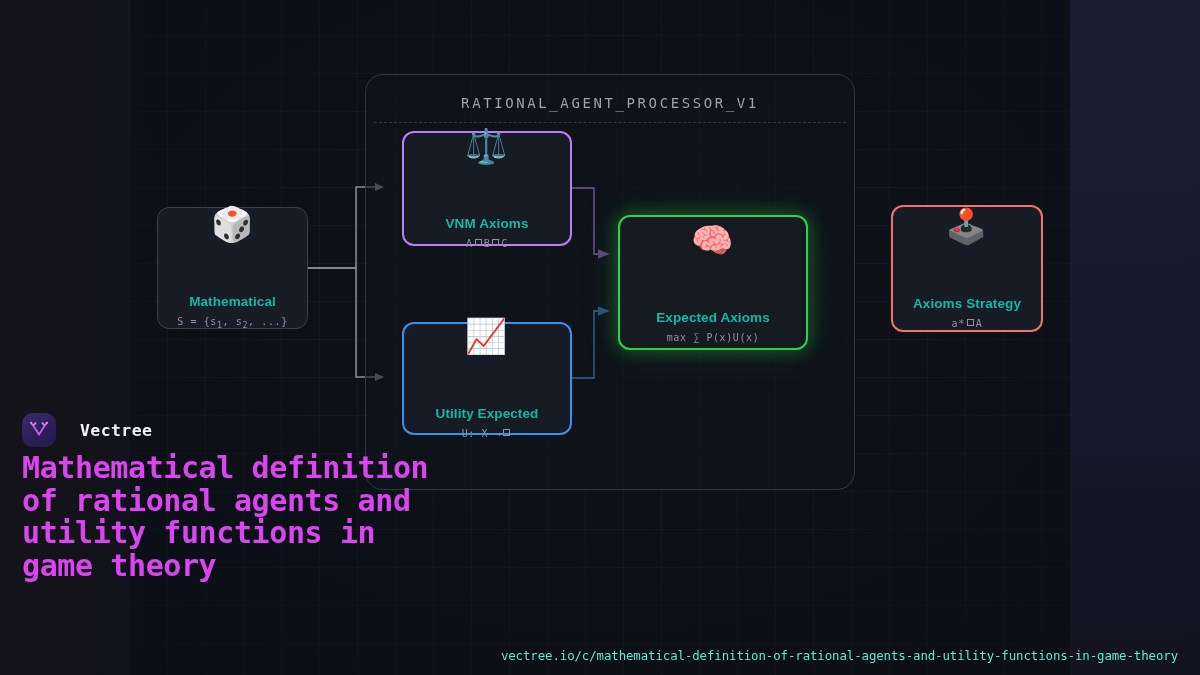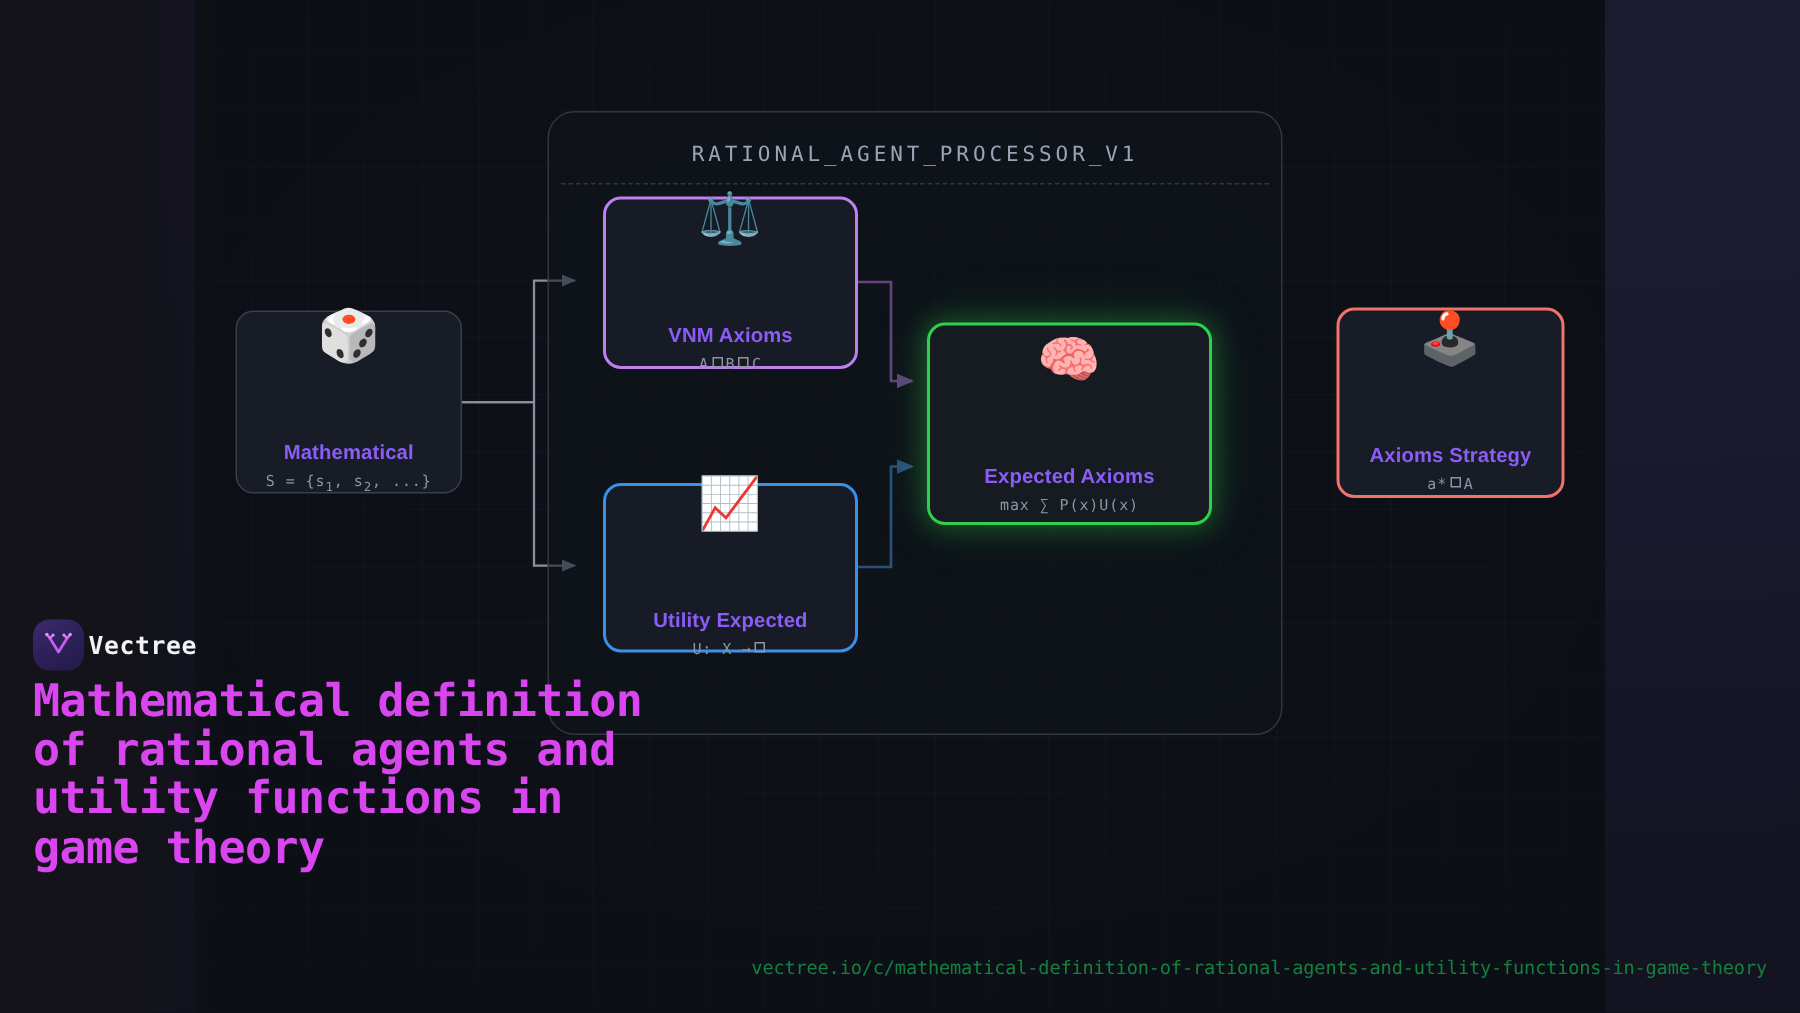--- a/index.html
+++ b/index.html
@@ -70,21 +70,21 @@
   }
   .node .emoji {
     font-size:34px;
     line-height:1;
     margin-bottom:10px;
     filter:saturate(1.05);
   }
   .node .node-label {
     font-size:13.5px;
     font-weight:bold;
-    color:#8b5cf6;
+    color:#14b8a6;
     letter-spacing:0.1px;
     margin-bottom:7px;
     margin-top:43px;
   }
   .node .node-formula {
     font-family:"DejaVu Sans Mono","Liberation Mono",monospace;
     font-size:10px;
     color:#8d94a3;
     letter-spacing:0.6px;
     white-space:nowrap;
@@ -122,21 +122,21 @@
   }
   #node-optimal {
     left:891px; top:205px; width:152px; height:127px;
     border:2px solid #f2736a;
     background:#181c26;
   }
 
   
   #brand {
     position:absolute; left:22px; top:413px;
-    display:flex; align-items:center; gap:3px;
+    display:flex; align-items:center; gap:24px;
     z-index:5;
     text-align:center;
   }
   #brand-logo {
     width:34px; height:34px;
     border-radius:11px;
     background:linear-gradient(150deg,#3c2a6b 0%, #2c2057 55%, #241a4a 100%);
     display:flex; align-items:center; justify-content:center;
   }
   #brand-name {
@@ -152,24 +152,24 @@
     font-family:"DejaVu Sans Mono","Liberation Mono",monospace;
     font-size:30px;
     font-weight:bold;
     line-height:1.09;
     color:#d946ef;
     letter-spacing:-0.4px;
     z-index:5;
   }
 
   #footer-url {
-    position:absolute; right:22px; bottom:23px;
+    position:absolute; right:22px; bottom:12px;
     font-family:"DejaVu Sans Mono","Liberation Mono",monospace;
     font-size:12.4px;
-    color:#15803d;
+    color:#5eead4;
     letter-spacing:-0.1px;
     z-index:5;
     margin-left:32px;
   }
 </style>
 </head>
 <body>
 
 <div id="backdrop"></div>
 <div id="canvas">

